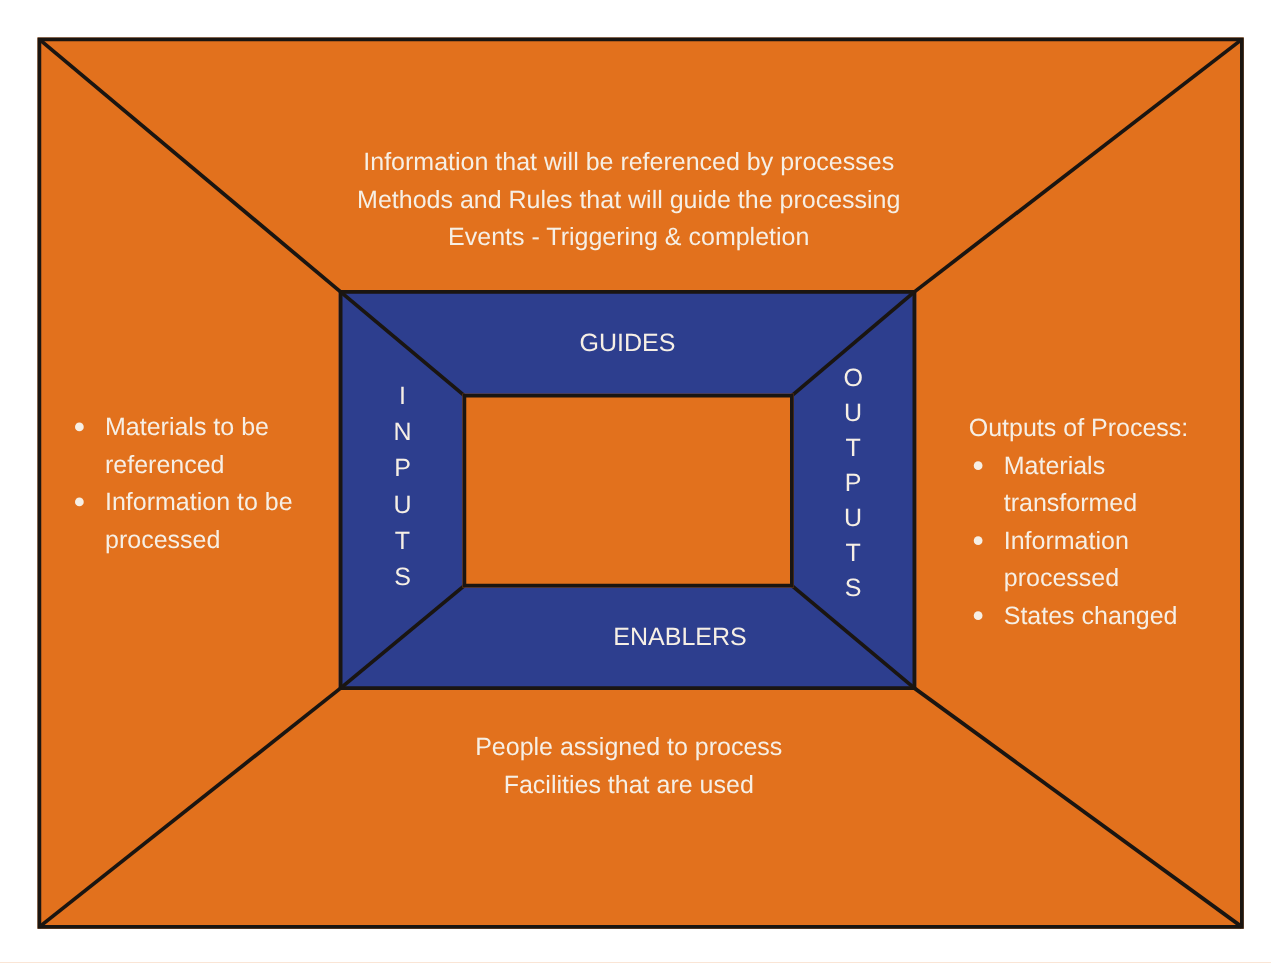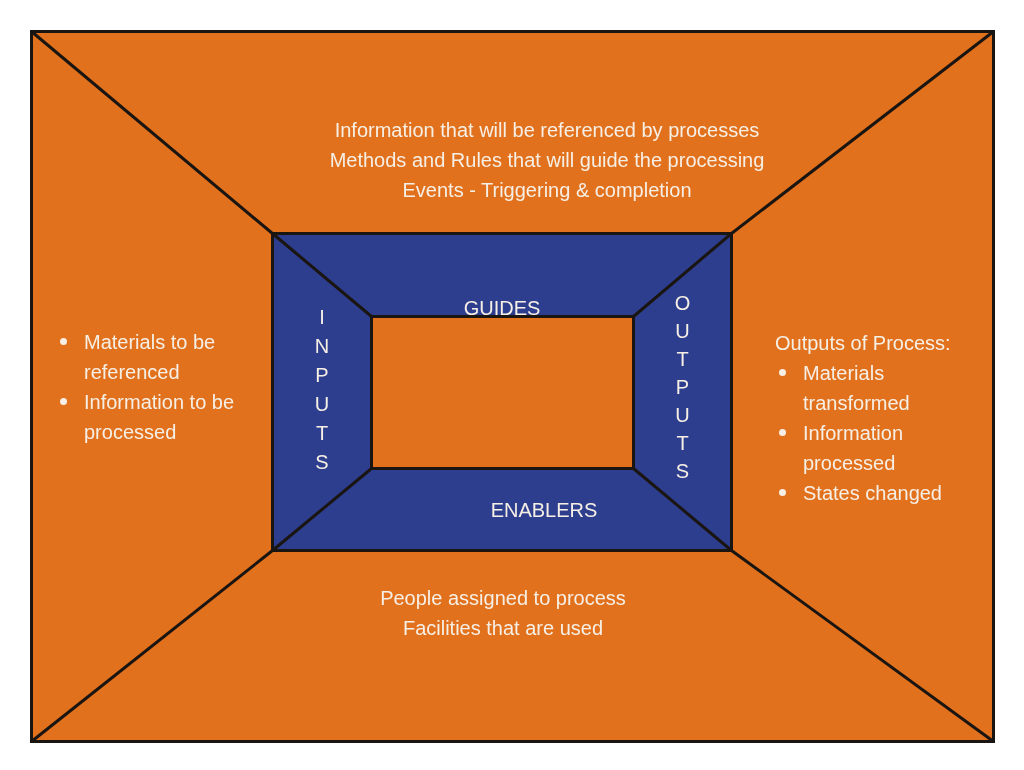--- a/index.html
+++ b/index.html
@@ -29,34 +29,34 @@
   }
   .inner-rect{
     position:absolute;left:370px;top:315px;width:265px;height:155px;
     background:var(--orange);border:3px solid var(--line);
     box-sizing:border-box;z-index:4;
   }
   .txt{
     position:absolute;z-index:5;color:var(--cream);font-size:20px;
   }
   .center-text{left:373px;top:349px;width:259px;text-align:center;line-height:28px;}
-  .top-text{left:33px;top:115px;width:940px;text-align:center;line-height:30px;padding-left:44px;}
+  .top-text{left:33px;top:115px;width:940px;text-align:center;line-height:30px;}
   .bottom-text{left:33px;top:583px;width:940px;text-align:center;line-height:30px;}
   .left-block{left:56px;top:327px;width:230px;line-height:30px;}
   .right-block{left:775px;top:328px;width:215px;line-height:30px;}
   ul.bullets{list-style:none;margin:0;padding:0;}
   ul.bullets li{position:relative;padding-left:28px;white-space:pre-line;}
   ul.bullets li::before{
     content:"";position:absolute;left:4px;top:11px;width:7px;height:7px;
     border-radius:50%;background:var(--cream);
   }
   .v-label{text-align:center;white-space:pre-line;}
   .inputs-label{left:274px;top:303px;width:96px;line-height:29px;}
   .outputs-label{left:635px;top:289px;width:95px;line-height:28px;}
-  .guides-label{left:274px;top:260px;width:456px;text-align:center;line-height:30px;margin-top:33px;}
+  .guides-label{left:274px;top:260px;width:456px;text-align:center;line-height:30px;}
   .enablers-label{left:274px;top:495px;width:540px;text-align:center;line-height:30px;}
   .diag-line{stroke:var(--line);stroke-width:3;}
 </style>
 </head>
 <body>
 
 <div class="canvas">
 
   <div class="outer-rect"></div>
 

